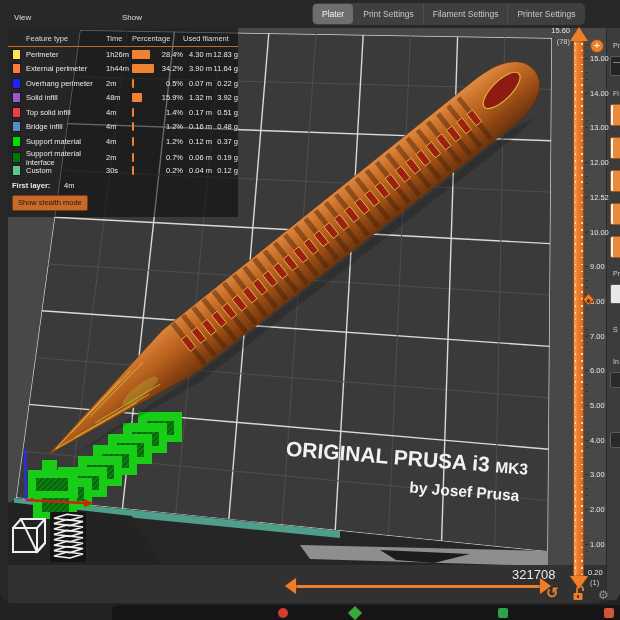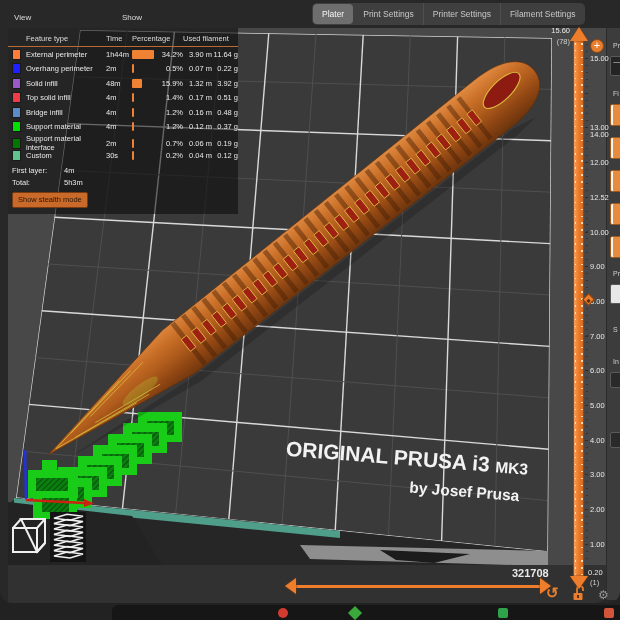--- a/index.html
+++ b/index.html
@@ -34,21 +34,21 @@
     color:#e8e8e8; font-size:7.5px; padding:4px 0 6px 0; z-index:30; }
   .lg-head { display:grid; grid-template-columns:18px 80px 26px 24px 27px 29px 26px;
     border-bottom:1px solid #b96a35; padding:2px 0 3px 0; color:#dcdcdc; }
   .lg-row { display:grid; grid-template-columns:18px 80px 26px 24px 27px 29px 26px;
     height:14.5px; align-items:center; }
   .sw { width:9px; height:11px; margin-left:4px; border:1px solid #1a1a1a; }
   .bar { height:9px; background:#f08233; border-radius:1px; }
   .num { text-align:right; }
   .est-title { padding:5px 4px 3px 4px; border-bottom:1px solid #b96a35; }
   .est-line { padding:3px 4px 0 4px; display:flex; }
-  .est-line .lab { width:52px; }
+  .est-line .lab { width:52px;font-weight:bold; }
   #stealth-btn { display:inline-block; margin:5px 0 0 4px; background:#c96a2b; border:1px solid #7a3a10;
     border-radius:2px; color:#2a1505; padding:2px 5px 3px 5px; font-size:7.5px; cursor:pointer; }
 
   
   #rpanel { position:absolute; left:606px; top:28px; width:14px; height:572px; background:#3c3c3c;
     border-left:1px solid #2b2b2b; overflow:hidden; z-index:25; }
   .rp-lab { position:absolute; left:6px; font-size:7px; color:#cfcfcf; }
   .rp-box { position:absolute; left:3px; width:18px; height:20px; background:#242424; border:1px solid #5a5a5a; border-radius:2px; color:#ddd; font-size:8px; }
   .rp-sw  { position:absolute; left:3px; width:18px; height:22px; background:#e98b3d; border:1px solid #9a5a20; border-radius:2px; box-shadow:inset 2px 0 0 #f5f5f5; }
 
@@ -79,21 +79,21 @@
   .dd { position:absolute; top:9px; height:18px; background:#454545; border:1px solid #2a2a2a;
     border-radius:3px; color:#eeeeee; font-size:8px; line-height:16px; padding-left:7px; cursor:pointer; }
   .dd-dark { background:#262626; border:1px solid #d8d8d8; border-radius:2px; }
   .chev { position:absolute; top:11px; width:14px; height:14px; background:#9a9a9a; border-radius:3px;
     color:#222; font-size:9px; line-height:13px; text-align:center; cursor:pointer; }
   #hline { position:absolute; left:294px; top:585px; width:248px; height:3px; background:#ee7e2b; z-index:38; }
   .hhandle { position:absolute; top:578px; width:0; height:0; z-index:39;
     border-top:8px solid transparent; border-bottom:8px solid transparent; }
   #hh-left { left:285px; border-right:11px solid #ee7e2b; filter:drop-shadow(0 0 1px #7a3a0e); }
   #hh-right { left:540px; border-left:11px solid #ee7e2b; filter:drop-shadow(0 0 1px #7a3a0e); }
-  .hslab { position:absolute; font-size:11px; color:#e8e8e8; z-index:40;font-weight:bold; }
+  .hslab { position:absolute; font-size:13px; color:#e8e8e8; z-index:40; }
   #undo-ic { position:absolute; left:546px; top:584px; font-size:15px; font-weight:bold; color:#e87f2e; z-index:40; cursor:pointer; }
   #gear-ic { position:absolute; left:598px; top:588px; font-size:12px; color:#969696; z-index:40; cursor:pointer; }
   #lock-ic { position:absolute; left:572px; top:585px; z-index:40; cursor:pointer; }
 
   text { font-family:"Liberation Sans", sans-serif; }
 </style>
 </head>
 <body>
 
 <div id="screen">
@@ -104,22 +104,22 @@
   <div class="dock-ic" style="left:350px;background:#3aa83a;transform:rotate(45deg);"></div>
   <div class="dock-ic" style="left:498px;background:#2fa34a;border-radius:2px;"></div>
   <div class="dock-ic" style="left:604px;background:#d2543a;border-radius:2px;"></div>
 
   <div id="window">
 
     <div id="tabbar">
       <div id="tabgroup">
         <div class="tab sel">Plater</div>
         <div class="tab">Print Settings</div>
+        <div class="tab">Filament Settings</div>
         <div class="tab">Printer Settings</div>
-        <div class="tab">Filament Settings</div>
       </div>
     </div>
 
     <div id="canvas">
       <svg id="scene" width="598" height="537" viewBox="8 28 598 537">
         <defs>
           <clipPath id="bedclip">
               <polygon points="80,30 552,38 548,552 16,498"></polygon>
             </clipPath>
           <linearGradient id="tubeGrad" x1="0" y1="425" x2="0" y2="485" gradientUnits="userSpaceOnUse">
@@ -302,20 +302,33 @@
       <div class="lg-head">
         <div></div>
         <div>Feature type</div>
         <div>Time</div>
         <div style="grid-column:4/6;">Percentage</div>
         <div style="grid-column:6/8;">Used filament</div>
       </div>
       <div id="lg-rows">
           <div class="lg-row">
             <div>
+              <div class="sw" style="background:#ffe64d"></div>
+            </div>
+            <div>Perimeter</div>
+            <div>1h26m</div>
+            <div>
+              <div class="bar" style="width:17.892px"></div>
+            </div>
+            <div class="num">28.4%</div>
+            <div class="num">4.30 m</div>
+            <div class="num">12.83 g</div>
+          </div>
+          <div class="lg-row">
+            <div>
               <div class="sw" style="background:#ff7d38"></div>
             </div>
             <div>External perimeter</div>
             <div>1h44m</div>
             <div>
               <div class="bar" style="width:21.546000000000003px"></div>
             </div>
             <div class="num">34.2%</div>
             <div class="num">3.90 m</div>
             <div class="num">11.64 g</div>
@@ -408,24 +421,20 @@
               <div class="bar" style="width:1.5px"></div>
             </div>
             <div class="num">0.2%</div>
             <div class="num">0.04 m</div>
             <div class="num">0.12 g</div>
           </div>
         </div>
       <div class="est-line">
         <span class="lab">First layer:</span>
         <span>4m</span>
-      </div>
-      <div class="est-line">
-        <span class="lab">Total:</span>
-        <span>5h3m</span>
       </div>
       <div id="stealth-btn">Show stealth mode</div>
     </div>
 
     <div id="rpanel">
       <div class="rp-lab" style="top:14px;">Pr</div>
       <div class="rp-box" style="top:28px;">&nbsp;—</div>
       <div class="rp-lab" style="top:62px;">Fi</div>
       <div class="rp-sw" style="top:76px;"></div>
       <div class="rp-sw" style="top:109px;"></div>
@@ -520,21 +529,21 @@
         <div class="vmin" style="top: 529.8px;"></div>
         <div class="vmin" style="top: 536.74px;"></div>
         <div class="vmin" style="top: 543.68px;"></div>
         <div class="vmin" style="top: 550.62px;"></div>
         <div class="vmin" style="top: 557.56px;"></div>
         <div class="vmin" style="top: 564.5px;"></div>
         <div class="vmin" style="top: 571.44px;"></div>
         <div class="vtick" style="top: 58px;"></div>
         <div class="vslab" style="left: 590px; top: 54px;">15.00</div>
         <div class="vtick" style="top: 92.7px;"></div>
-        <div class="vslab" style="left: 590px; top: 88.7px; margin-top: 41px;">14.00</div>
+        <div class="vslab" style="left: 590px; top: 88.7px;">14.00</div>
         <div class="vtick" style="top: 127.4px;"></div>
         <div class="vslab" style="left: 590px; top: 123.4px;">13.00</div>
         <div class="vtick" style="top: 162.1px;"></div>
         <div class="vslab" style="left: 590px; top: 158.1px;">12.00</div>
         <div class="vtick" style="top: 196.8px;"></div>
         <div class="vslab" style="left: 590px; top: 192.8px;">12.52</div>
         <div class="vtick" style="top: 231.5px;"></div>
         <div class="vslab" style="left: 590px; top: 227.5px;">10.00</div>
         <div class="vtick" style="top: 266.2px;"></div>
         <div class="vslab" style="left: 590px; top: 262.2px;">9.00</div>

